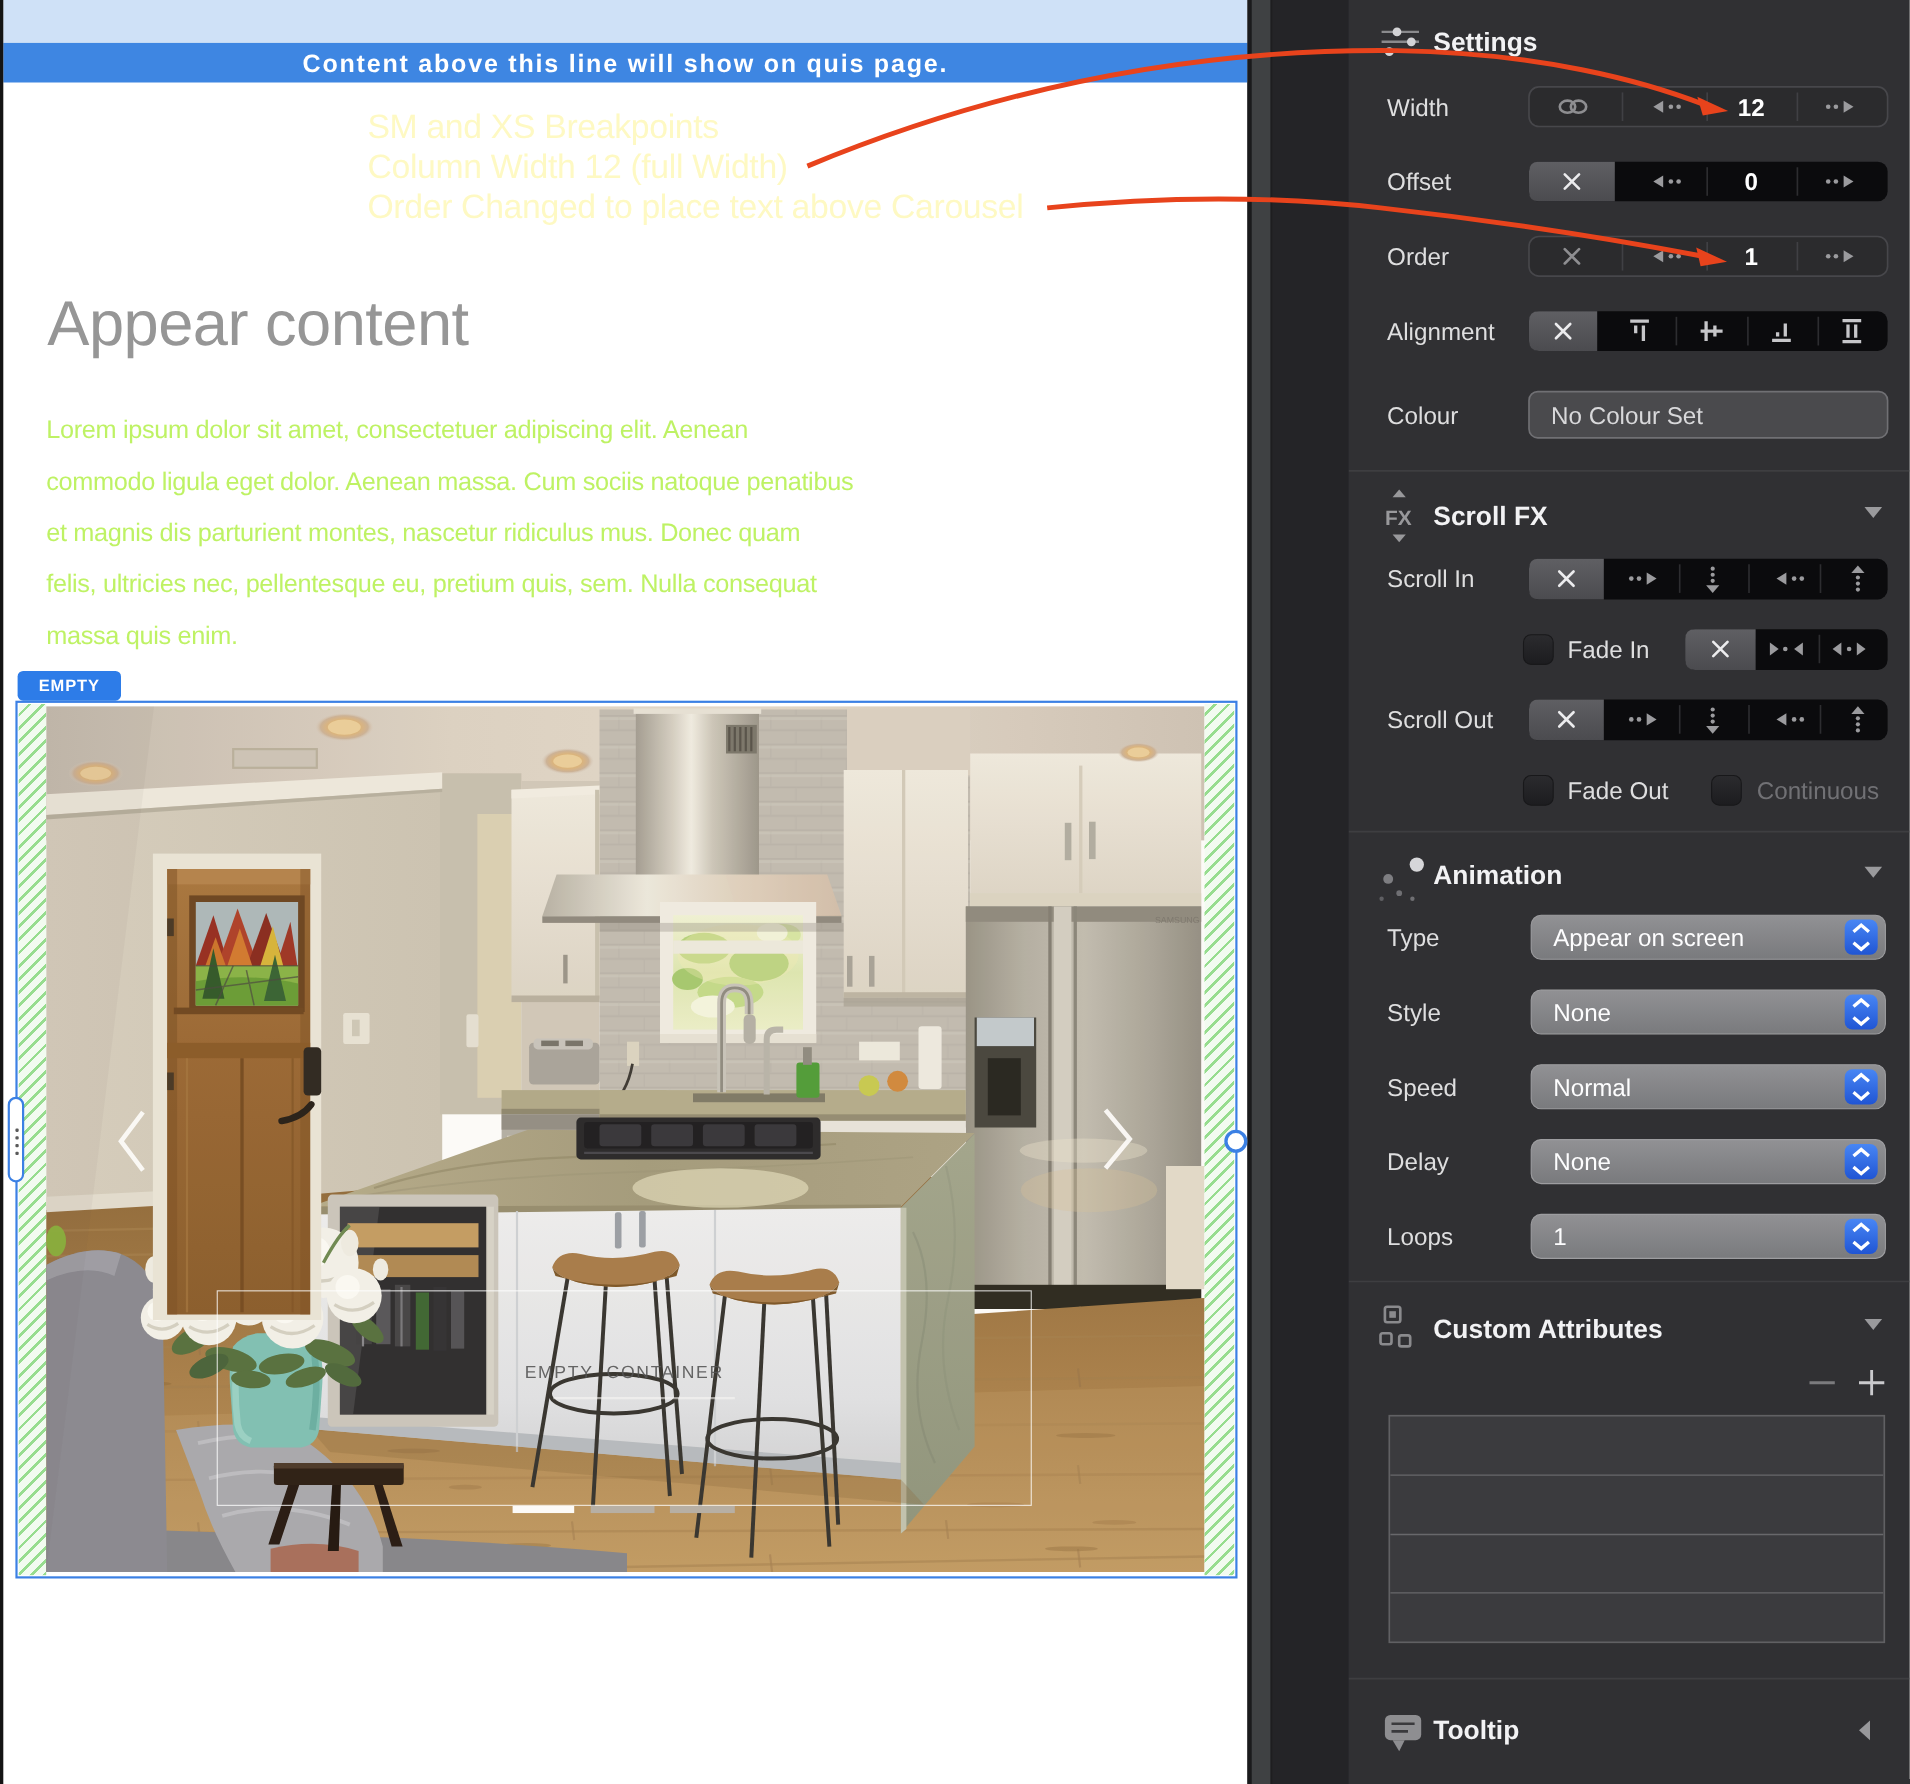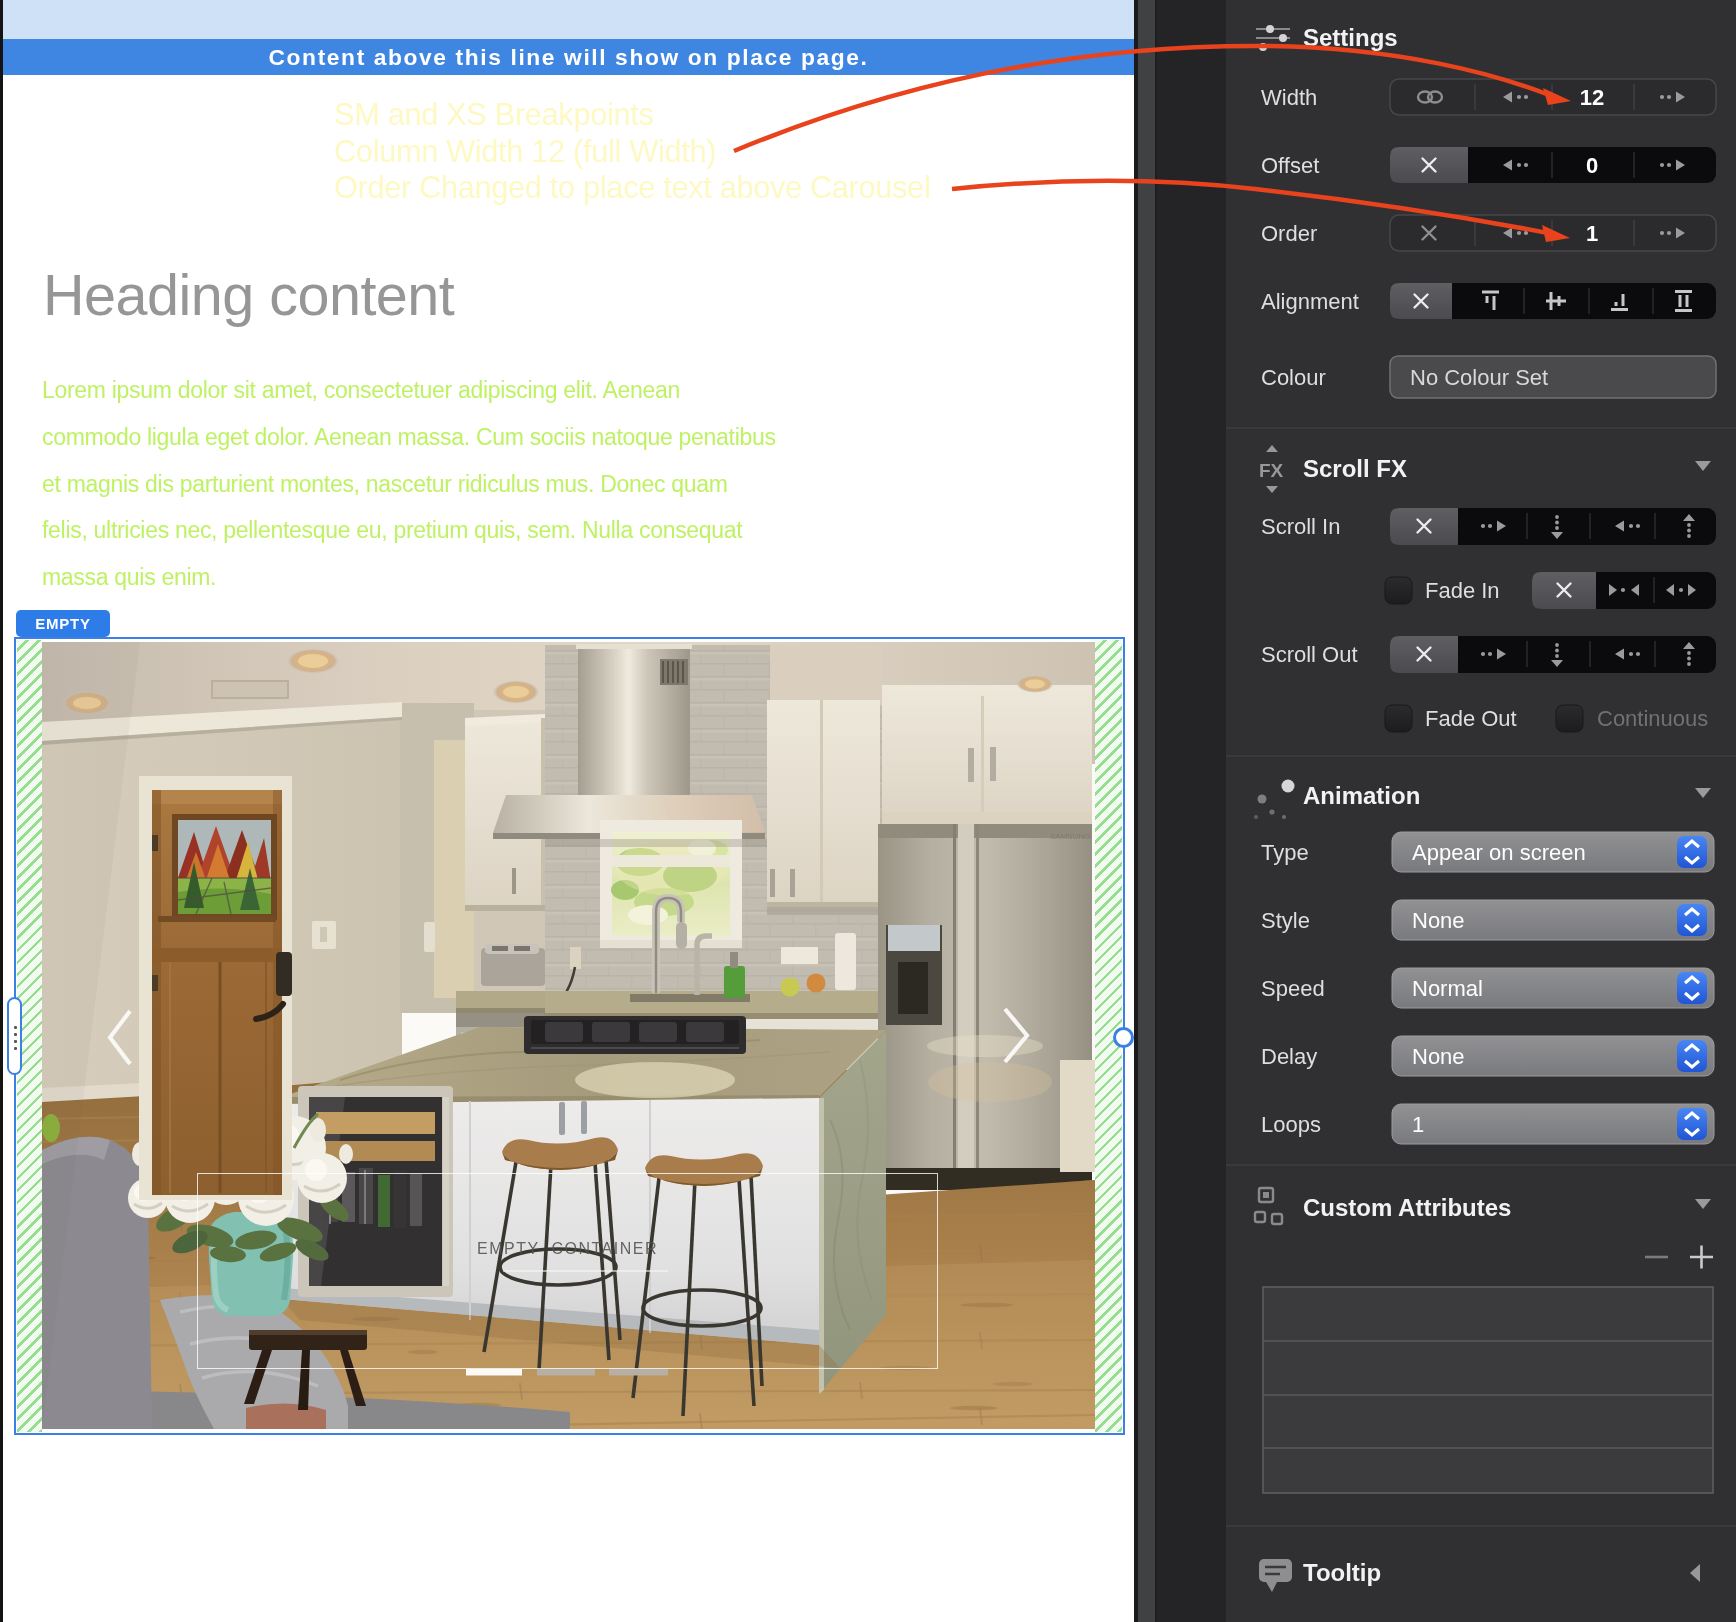--- a/index.html
+++ b/index.html
@@ -24,23 +24,23 @@
 #divB{left:1137.5px;top:0;width:17px;height:1622px;background:#3f4143}
 #divC{left:1154.5px;top:0;width:2.5px;height:1622px;background:#1e1e20}
 #divD{left:1157px;top:0;width:69px;height:1622px;background:#242427}
 #panel{left:1226px;top:0;width:510px;height:1622px}
 #arrows{left:0;top:0;z-index:40;pointer-events:none}
 #emptybox{left:197px;top:1173px;width:741px;height:196px;border:1.5px solid rgba(255,255,255,.8);z-index:5;color:rgba(82,82,82,.88);font-size:16px;letter-spacing:1.5px;text-align:center;line-height:150px}
 </style></head><body>
 <div class="abs" id="page"></div>
 <div class="abs" id="edge"></div>
 <div class="abs" id="band1"></div>
-<div class="abs" id="band2">Content above this line will show on place page.</div>
+<div class="abs" id="band2">Content above this line will show on quis page.</div>
 <div class="abs" id="redtxt">SM and XS Breakpoints<br>Column Width 12 (full Width)<br>Order Changed to place text above Carousel</div>
-<div class="abs" id="heading">Heading content</div>
+<div class="abs" id="heading">Appear content</div>
 <div class="abs" id="para">Lorem ipsum dolor sit amet, consectetuer adipiscing elit. Aenean<br>commodo ligula eget dolor. Aenean massa. Cum sociis natoque penatibus<br>et magnis dis parturient montes, nascetur ridiculus mus. Donec quam<br>felis, ultricies nec, pellentesque eu, pretium quis, sem. Nulla consequat<br>massa quis enim.</div>
 <div class="abs" id="colbadge">EMPTY</div>
 <div class="abs" id="carousel"></div>
 <div class="abs hatch" id="hatchL"></div>
 <div class="abs hatch" id="hatchR"></div>
 <div class="abs" id="dragpill">
     <div class="abs dpd" style="top:27px"></div>
     <div class="abs dpd" style="top:34px"></div>
     <div class="abs dpd" style="top:41px"></div>
     <div class="abs dpd" style="top:48px"></div>

